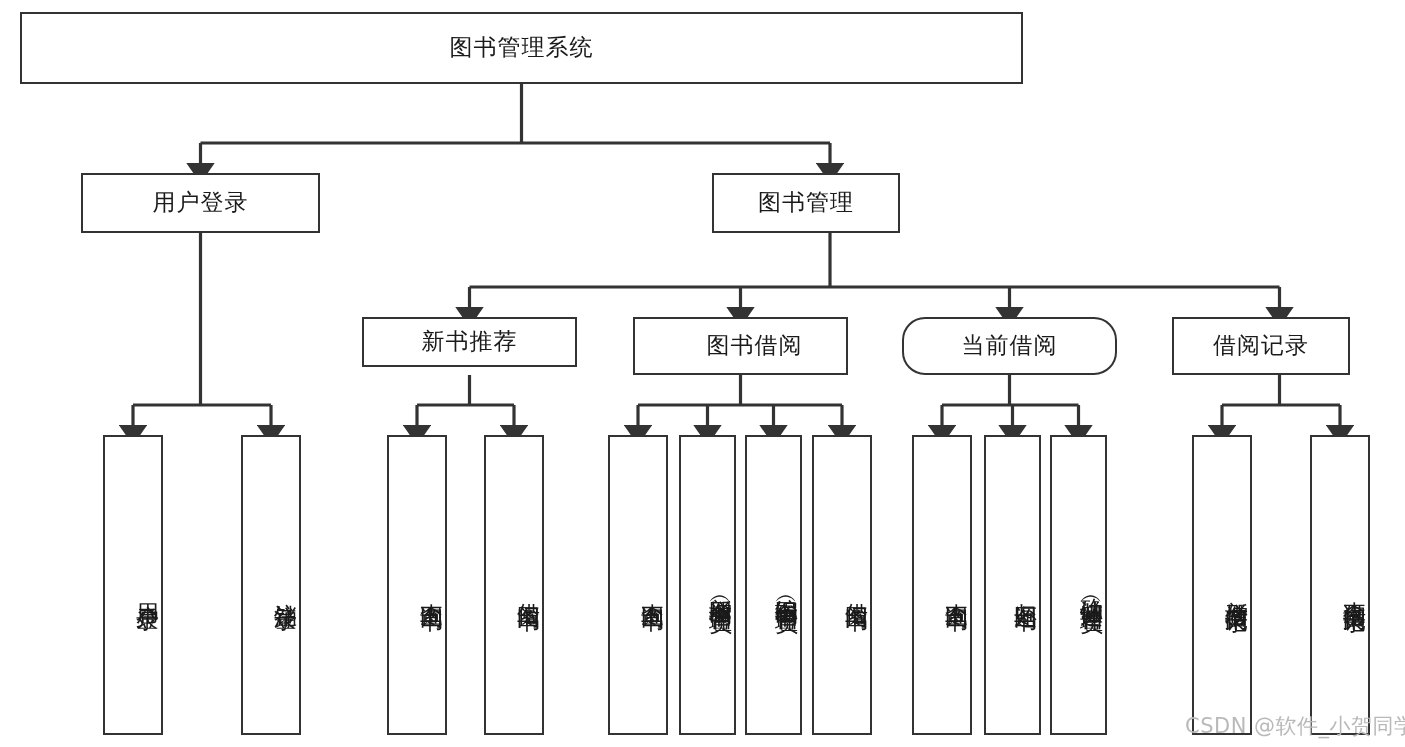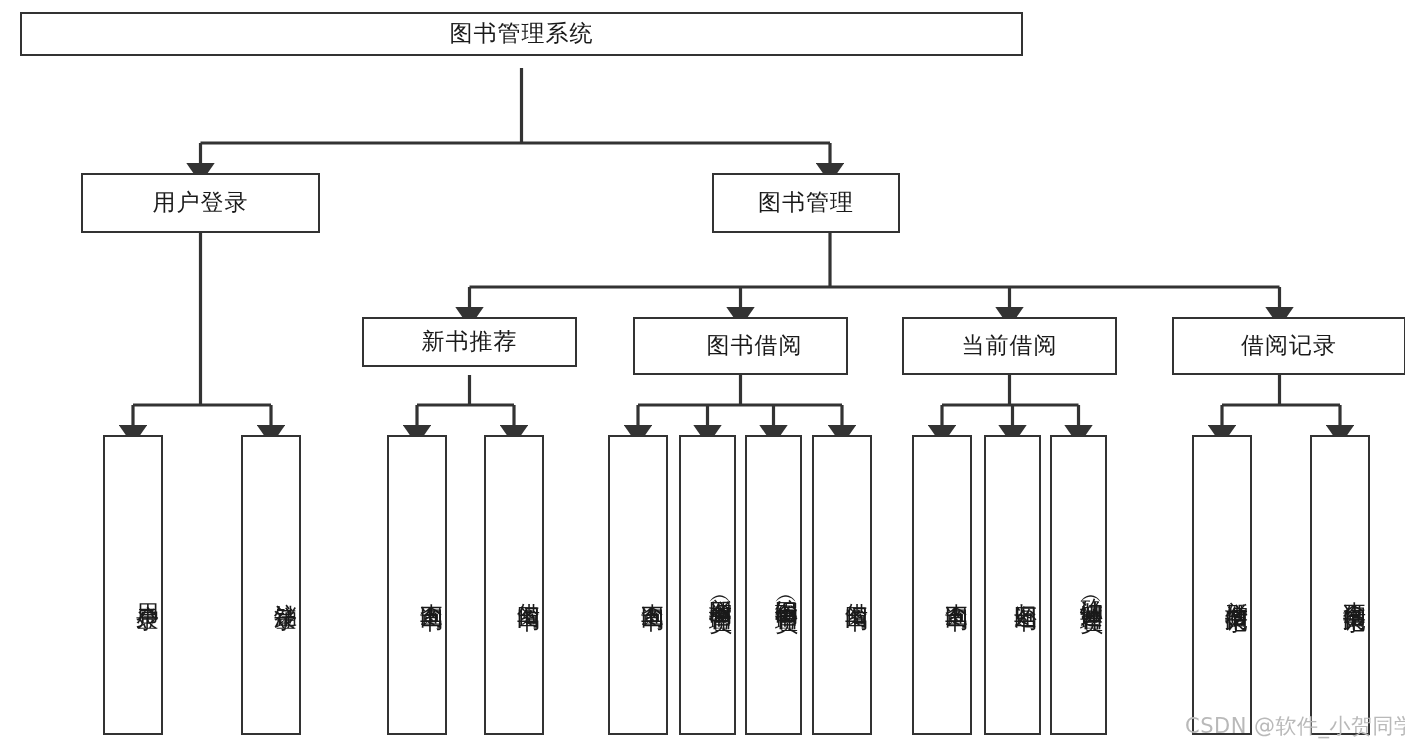--- a/index.html
+++ b/index.html
@@ -102,39 +102,39 @@
         <path d="M1012.5,405 L1012.5,433" marker-end="url(#arrow)"></path>
         <path d="M1078.5,405 L1078.5,433" marker-end="url(#arrow)"></path>
         <path d="M1279.5,375 L1279.5,405"></path>
         <path d="M1222,405 L1340,405"></path>
         <path d="M1222,405 L1222,433" marker-end="url(#arrow)"></path>
         <path d="M1340,405 L1340,433" marker-end="url(#arrow)"></path>
       </g>
   </svg>
 
   <div id="nodes-layer">
-      <div class="node horiz node-root" style="left: 20px; top: 12px; width: 1003px; height: 44px;">
+      <div class="node horiz node-root" style="left: 20px; top: 12px; width: 1003px; height: 72px;">
         <span>图书管理系统</span>
       </div>
       <div class="node horiz" style="left: 81px; top: 173px; width: 239px; height: 60px;">
         <span>用户登录</span>
       </div>
       <div class="node horiz" style="left: 712px; top: 173px; width: 188px; height: 60px;">
         <span>图书管理</span>
       </div>
       <div class="node horiz" style="left: 362px; top: 317px; width: 215px; height: 50px;">
         <span>新书推荐</span>
       </div>
       <div class="node horiz" style="left: 633px; top: 317px; width: 215px; height: 58px; padding-left: 28px;">
         <span>图书借阅</span>
       </div>
-      <div class="node horiz" style="left: 902px; top: 317px; width: 215px; height: 58px;">
+      <div class="node horiz" style="left: 902px; top: 317px; width: 215px; height: 58px; border-radius: 23px;">
         <span>当前借阅</span>
       </div>
-      <div class="node horiz" style="left: 1172px; top: 317px; width: 234px; height: 58px;">
+      <div class="node horiz" style="left: 1172px; top: 317px; width: 178px; height: 58px;">
         <span>借阅记录</span>
       </div>
       <div class="node vert" style="left: 103px; top: 435px; width: 60px; height: 300px;">
         <span>用户登录</span>
       </div>
       <div class="node vert" style="left: 241px; top: 435px; width: 60px; height: 300px;">
         <span>注销登录</span>
       </div>
       <div class="node vert" style="left: 387px; top: 435px; width: 60px; height: 300px;">
         <span>查询图书</span>

